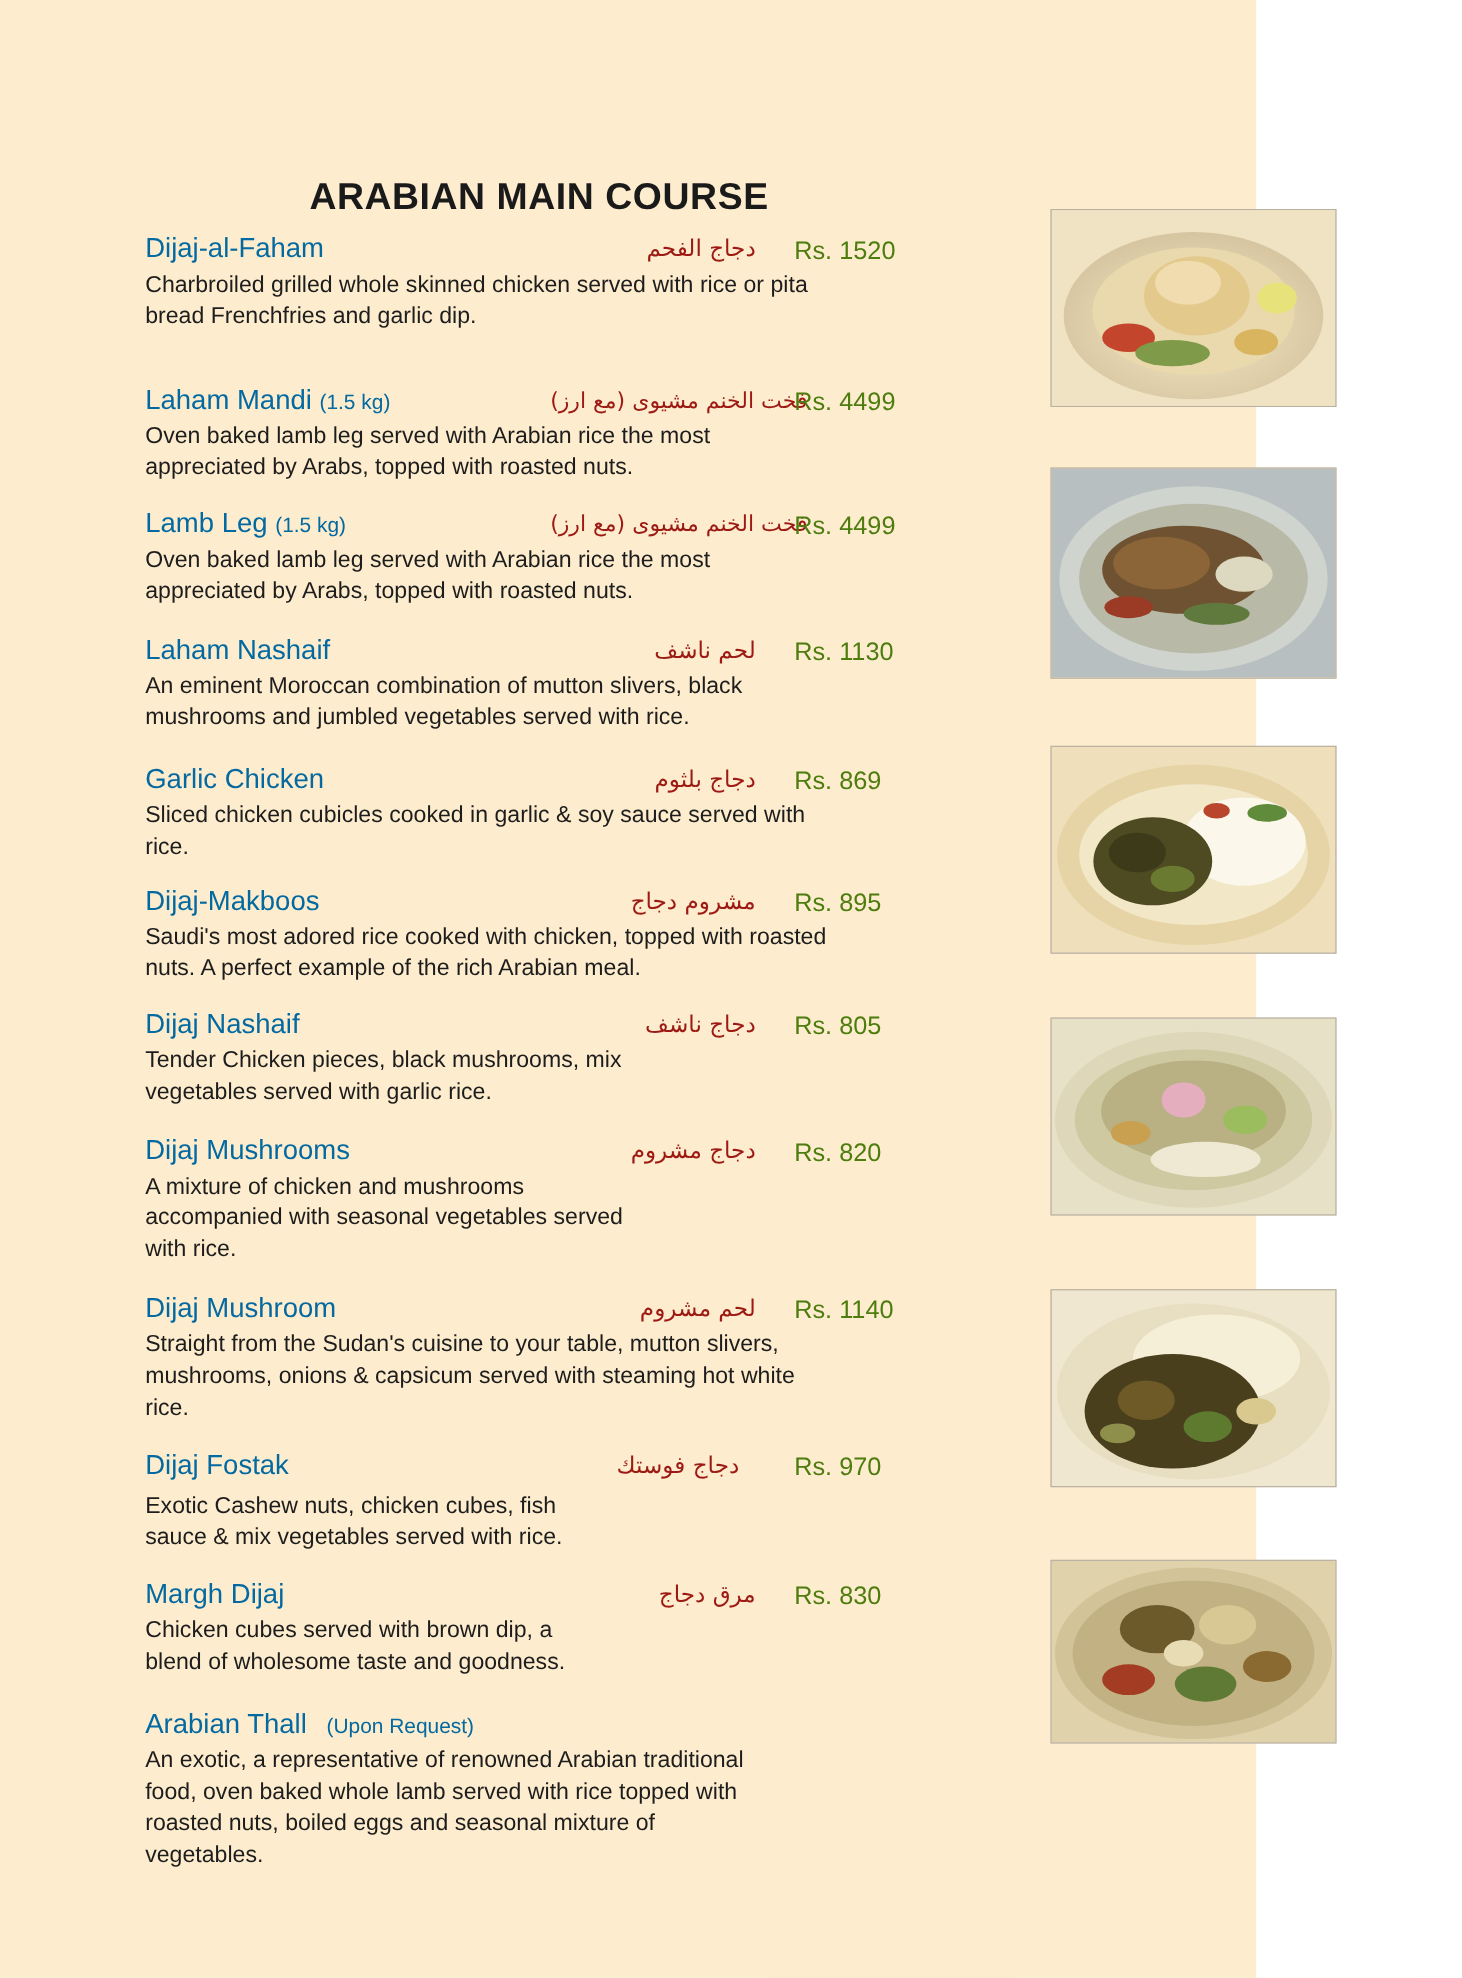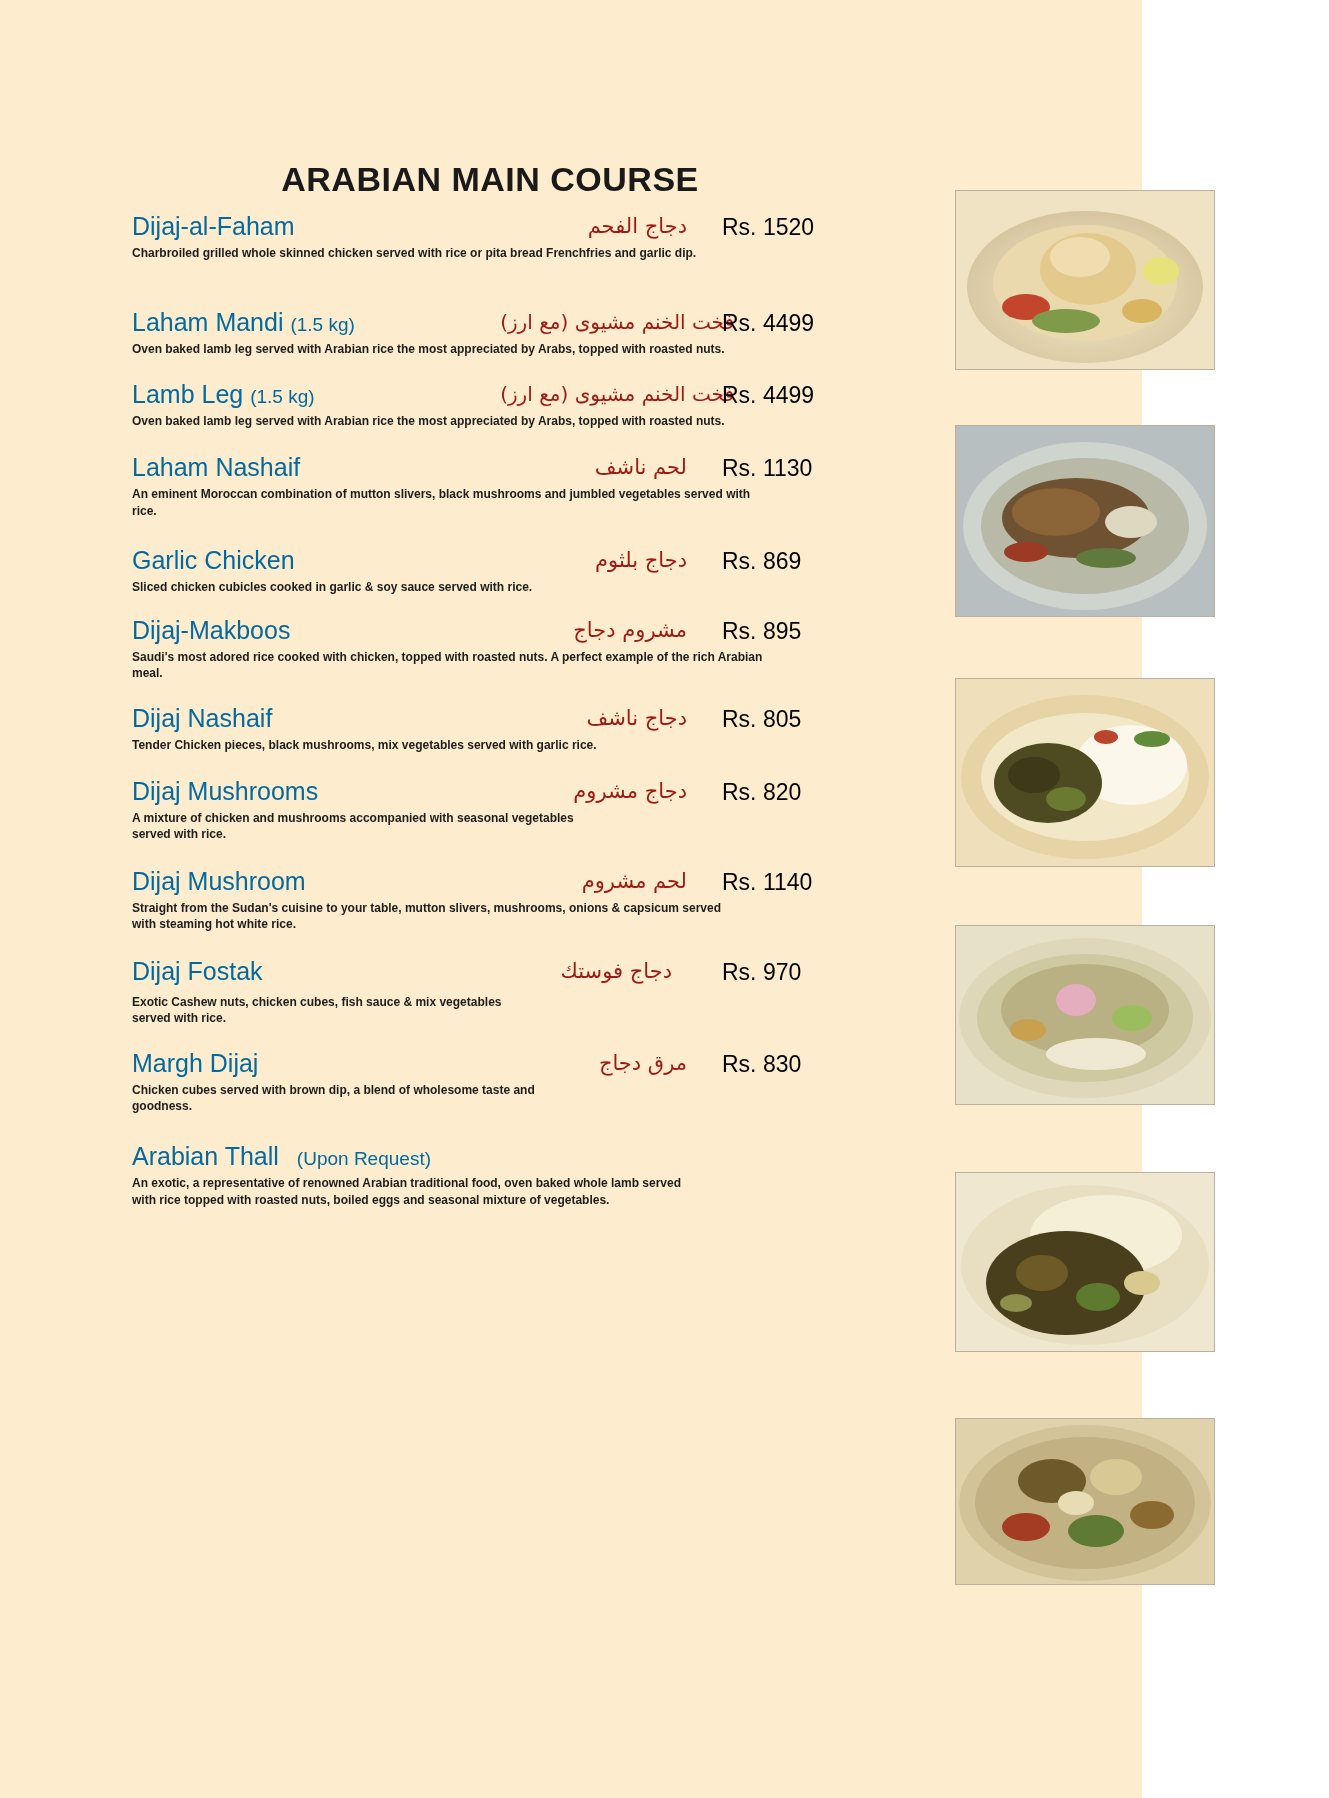--- a/index.html
+++ b/index.html
@@ -80,30 +80,29 @@
     right: 128px;
     font-size: 20px;
   }
   .price {
     position: absolute;
     right: 0;
     top: 2px;
     width: 140px;
     text-align: left;
     font-size: 23px;
-    color: #000000;
+    color: #4d7c0f;
     white-space: nowrap;
   }
   .desc {
     margin-top: 1px;
-    font-size: 12px;
+    font-size: 21px;
     line-height: 1.37;
     color: #1d1d1d;
     max-width: 620px;
-    font-weight: bold;
   }
   .photo {
     position: absolute;
     border: 1px solid #b9b0a0;
     overflow: hidden;
     background: #ded3bd;
   }
   .photo .inner {
     width: 100%;
     height: 100%;

